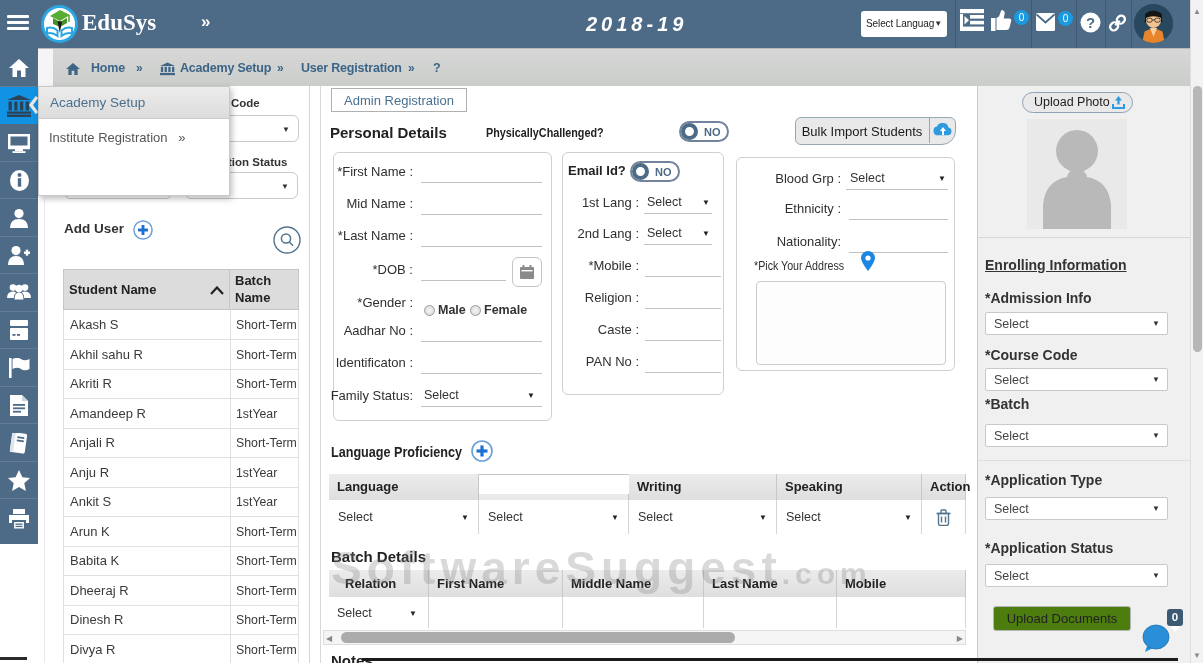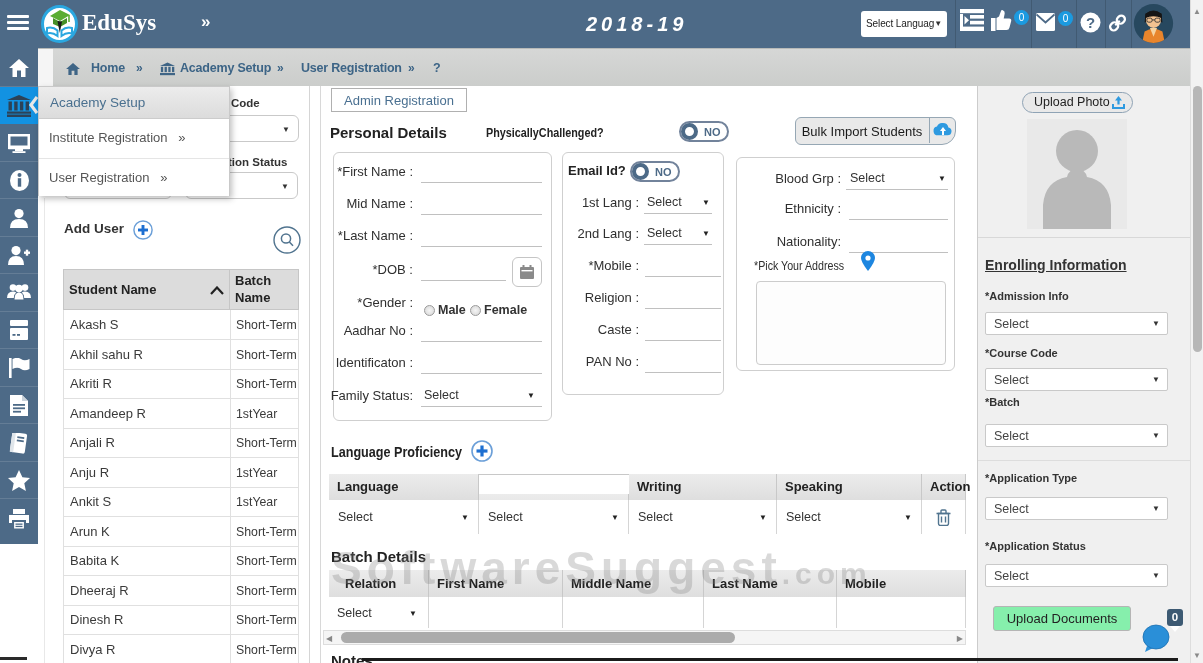--- a/index.html
+++ b/index.html
@@ -48,21 +48,21 @@
 .flabel { position:absolute; font-size:13px; color:#2f2f2f; text-align:right; }
 .uline { position:absolute; border-bottom:1px solid #c0c0c0; height:1px; }
 .selword { position:absolute; font-size:12.5px; color:#333; }
 .dar { position:absolute; font-size:8px; color:#222; }
 
 .gtab { position:absolute; border:1px solid #c8c8c8; }
 .gth { position:absolute; background:linear-gradient(#ececec,#dedede); border-right:1px solid #c8c8c8; font-size:13px; font-weight:bold; color:#222; }
 .gtd { position:absolute; background:#fff; border-right:1px solid #d5d5d5; font-size:12.5px; color:#333; }
 
 #rpanel { position:absolute; left:978px; top:86px; width:212px; height:577px; background:#f0f0f0; }
-#rpanel .rlbl { position:absolute; font-size:11px; font-weight:bold; color:#333; }
+#rpanel .rlbl { position:absolute; font-size:14px; font-weight:bold; color:#333; }
 .rsel { position:absolute; left:7px; width:183px; height:23px; background:#fff; border:1px solid #c9c9c9; border-radius:2px; font-size:12.5px; color:#444; line-height:22px; padding-left:8px; }
 .rsel span { position:absolute; right:7px; top:0; font-size:8px; color:#333; }
 
 #popup { position:absolute; left:38px; top:86px; width:192px; height:110px; background:#fff; border:1px solid #c9c9c9; box-shadow:2px 3px 6px rgba(0,0,0,0.25); }
 #popup .ph { position:absolute; left:0; top:0; width:190px; height:32px; background:linear-gradient(#ececec,#dcdcdc); border-bottom:1px solid #ccc; color:#4a708f; font-size:13.5px; line-height:32px; padding-left:11px; }
 #popup .pi { position:absolute; left:0; width:190px; height:38px; color:#555; font-size:13px; line-height:38px; padding-left:10px; background:#fff; }
 
 #wm { position:absolute; left:331px; top:541px; font-size:46px; font-weight:bold; color:rgba(128,128,128,0.30); letter-spacing:5px; white-space:nowrap; }
 #wm .c { font-size:30px; }
 </style>
@@ -544,29 +544,28 @@
   <div class="rsel" style="top:226px;">Select<span>▼</span></div>
   <div class="rlbl" style="left:7px; top:261px;">*Course Code</div>
   <div class="rsel" style="top:282px;">Select<span>▼</span></div>
   <div class="rlbl" style="left:7px; top:310px;">*Batch</div>
   <div class="rsel" style="top:338px;">Select<span>▼</span></div>
   <div style="position:absolute; left:0; top:374px; width:212px; height:1px; background:#ddd;"></div>
   <div class="rlbl" style="left:7px; top:386px;">*Application Type</div>
   <div class="rsel" style="top:411px;">Select<span>▼</span></div>
   <div class="rlbl" style="left:7px; top:454px;">*Application Status</div>
   <div class="rsel" style="top:478px;">Select<span>▼</span></div>
-  <div style="position:absolute; left:15px; top:520px; width:138px; height:25px; background:#86efac; border:1px solid #b5b5b5; border-radius:3px; font-size:13px; color:#222; text-align:center; line-height:24px;">Upload Documents</div>
+  <div style="position:absolute; left:15px; top:520px; width:138px; height:25px; background:#4d7c0f; border:1px solid #b5b5b5; border-radius:3px; font-size:13px; color:#222; text-align:center; line-height:24px;">Upload Documents</div>
   <div style="position:absolute; left:189px; top:523px; width:16px; height:17px; background:#3d5a73; border-radius:3px; color:#fff; font-size:11.5px; font-weight:bold; text-align:center; line-height:17px;">0</div>
   <div style="position:absolute; left:192px; top:540px; width:0; height:0; border-left:5px solid transparent; border-right:5px solid transparent; border-top:6px solid #fff;"></div>
   <svg class="abs" style="left:162px; top:538px;" width="30" height="30" viewBox="0 0 30 30">
     <ellipse cx="16" cy="13" rx="13" ry="12" fill="#2a8fd8"></ellipse>
     <path d="M7 22 L5 28 L13 24 Z" fill="#2a8fd8"></path>
     <ellipse cx="16" cy="13" rx="13" ry="12" fill="none" stroke="#1a6fb0" stroke-width="0.8"></ellipse>
   </svg>
 </div>
 <div id="popup">
   <div class="ph">Academy Setup</div>
   <div class="pi" style="top:32px;">Institute Registration&nbsp;&nbsp;&nbsp;»</div>
-  <div class="pi" style="top:71px; border-top:1px solid #e5e5e5;">User Registration&nbsp;&nbsp;&nbsp;»</div>
 </div>
 <div id="wm">SoftwareSuggest<span class="c">.com</span></div>
 <div style="position:absolute; left:362px; top:658px; width:816px; height:2.5px; background:#1b1b1b;"></div>
 <div style="position:absolute; left:0px; top:657px; width:27px; height:2.5px; background:#2a2a2a;"></div>
 
 </body></html>

